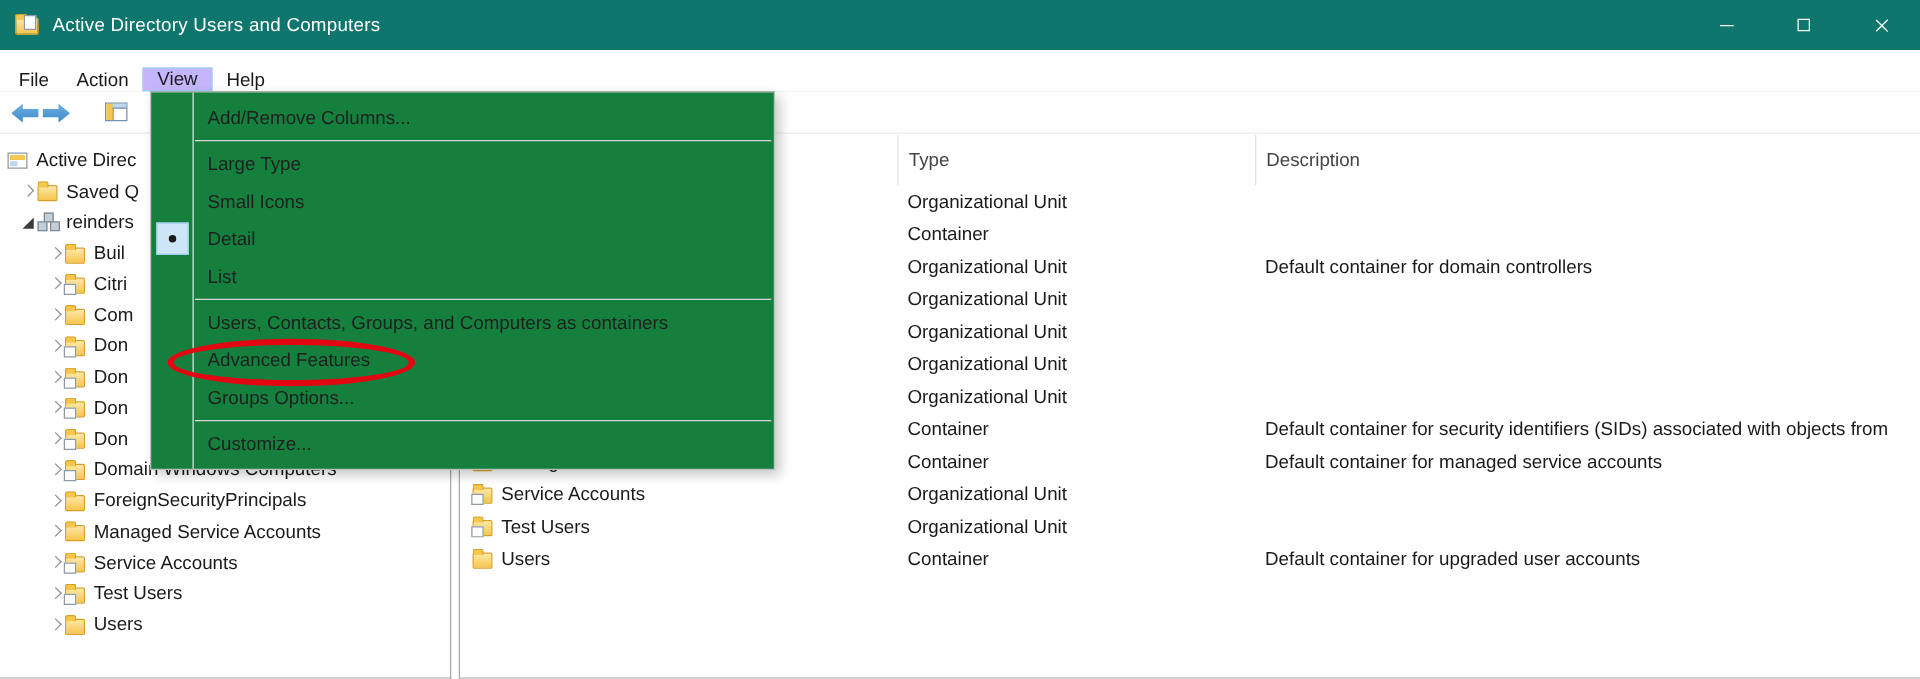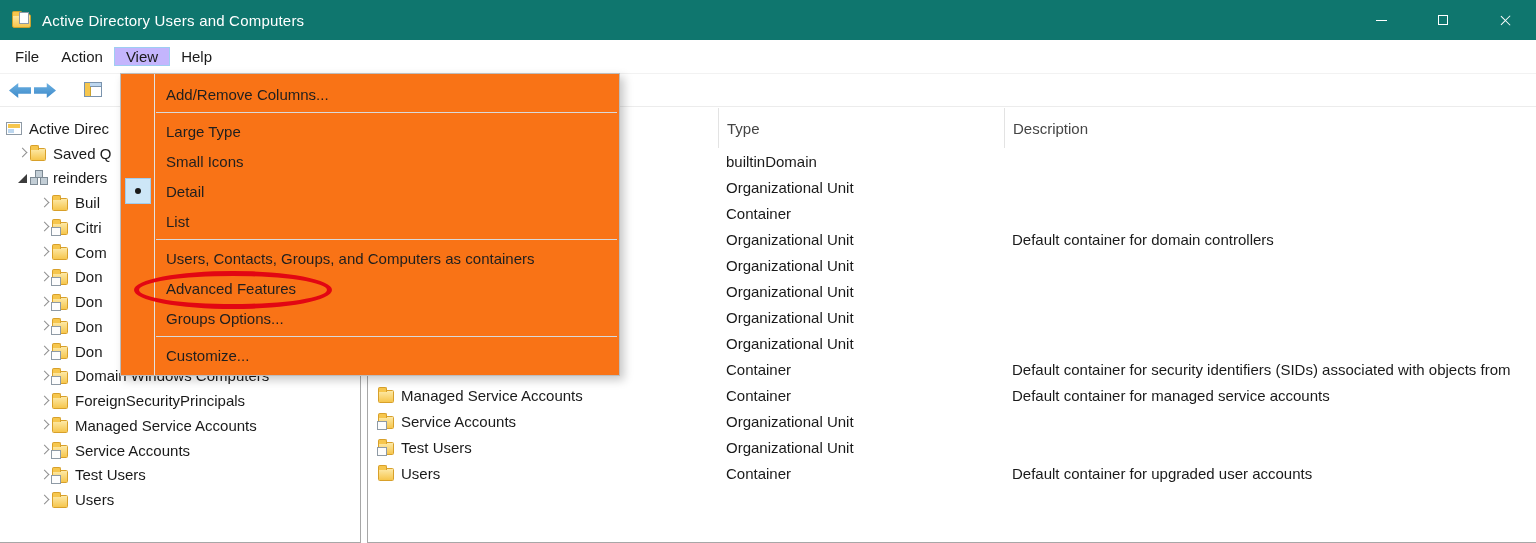--- a/index.html
+++ b/index.html
@@ -19,21 +19,21 @@
   .win-controls { margin-left:auto; display:flex; height:100%; }
   .wbtn { width:62px; display:flex; align-items:center; justify-content:center; cursor:default; }
   .glyph-min { width:11px; height:1px; background:#fff; }
   .glyph-max { width:10px; height:10px; border:1px solid #fff; }
   .glyph-close { position:relative; width:13px; height:13px; }
   .glyph-close::before, .glyph-close::after { content:""; position:absolute; left:6px; top:0; width:1.4px; height:13px; background:#fff; }
   .glyph-close::before { transform:rotate(45deg); }
   .glyph-close::after  { transform:rotate(-45deg); }
 
   
-  .menubar { height:34px; background:#fff; display:flex; align-items:center; padding-left:4px; font-size:15px; border-bottom:1px solid #f2f2f2; }
+  .menubar { height:34px; background:#fff; display:flex; align-items:flex-end; padding-left:4px; font-size:15px; border-bottom:1px solid #f2f2f2; }
   .menu-top { padding:0 11px; display:flex; align-items:center; }
   .menu-top.active { background:#c4b5fd; border:1px solid #9ecdf2; }
 
   
   .toolbar { height:33px; background:#fff; border-bottom:1px solid #ececec; position:relative; }
   .arrow { position:absolute; top:9px; width:22px; height:15px; background:linear-gradient(#6cb1e2,#3d89c9); }
   .arrow.back { left:9px;  clip-path:polygon(0 50%, 42% 0, 42% 28%, 100% 28%, 100% 72%, 42% 72%, 42% 100%); }
   .arrow.fwd  { left:34px; clip-path:polygon(100% 50%, 58% 0, 58% 28%, 0 28%, 0 72%, 58% 72%, 58% 100%); }
   .tb-ico { position:absolute; left:84px; top:8px; width:18px; height:15px; background:#fff; border:1px solid #7a93ad; }
   .tb-ico::before { content:""; position:absolute; left:0; top:0; bottom:0; width:5px; background:#f6c64d; border-right:1px solid #caa22d; }
@@ -64,21 +64,21 @@
   .list-header { display:grid; grid-template-columns:350px 286px 1fr; height:40px; align-items:stretch; color:#454545; font-size:15px;text-align:right; }
   .hcell { padding-left:8px; display:flex; align-items:center; }
   .hcell.bordered { border-left:1px solid #e3e3e3; }
   .list-row { display:grid; grid-template-columns:350px 286px 1fr; height:26px; align-items:center; font-size:15px; }
   .cell { white-space:nowrap; overflow:hidden; }
   .cell.name { padding-left:10px; display:flex; align-items:center; }
   .cell.type { padding-left:8px; }
   .cell.desc { padding-left:8px; }
 
   
-  .dropdown { position:absolute; left:120px; top:73px; width:500px; background:#f97316; border:1px solid #bdbdbd; box-shadow:4px 4px 9px rgba(0,0,0,0.22); z-index:10; padding:5px 0; }
+  .dropdown { position:absolute; left:120px; top:73px; width:500px; background:#15803d; border:1px solid #bdbdbd; box-shadow:4px 4px 9px rgba(0,0,0,0.22); z-index:10; padding:5px 0; }
   .dropdown::before { content:""; position:absolute; left:33px; top:0; bottom:0; width:1px; background:#e2e2e2; }
   .mi { height:30px; display:flex; align-items:center; padding-left:45px; font-size:15px; position:relative; color:#1f1f1f; }
   .msep { height:1px; background:#d9d9d9; margin:3px 2px 3px 35px; }
   .radio-box { position:absolute; left:4px; top:2px; width:26px; height:26px; background:#cde6f7; border:1px solid #9fcdf0; display:flex; align-items:center; justify-content:center; }
   .radio-dot { width:6px; height:6px; background:#1a1a1a; border-radius:50%; }
 
   
   .red-ellipse { position:absolute; left:134px; top:271px; width:198px; height:38px; border:5px solid #e20613; border-radius:50%; z-index:11; pointer-events:none; }
 </style>
 </head>
@@ -201,27 +201,20 @@
     <div class="list-header">
       <span class="hcell"></span>
       <span class="hcell bordered">Type</span>
       <span class="hcell bordered">Description</span>
     </div>
 
     <div class="list-row">
       <span class="cell name">
           <span class="t-label"></span>
         </span>
-      <span class="cell type">builtinDomain</span>
-      <span class="cell desc"></span>
-    </div>
-    <div class="list-row">
-      <span class="cell name">
-          <span class="t-label"></span>
-        </span>
       <span class="cell type">Organizational Unit</span>
       <span class="cell desc"></span>
     </div>
     <div class="list-row">
       <span class="cell name">
           <span class="t-label"></span>
         </span>
       <span class="cell type">Container</span>
     </div>
     <div class="list-row">

